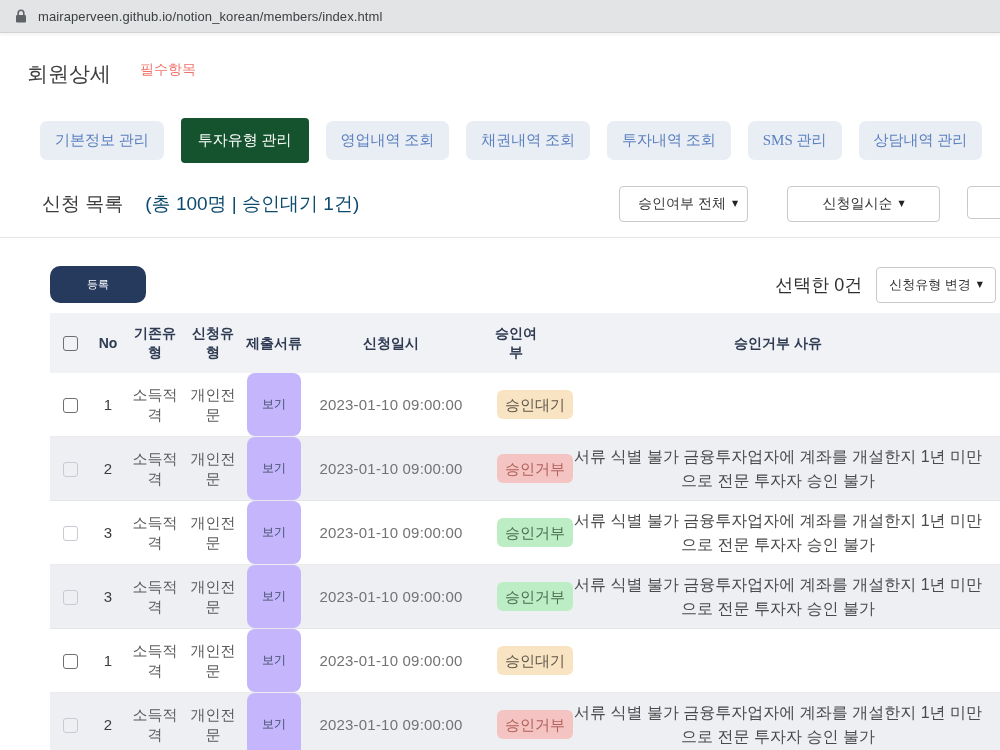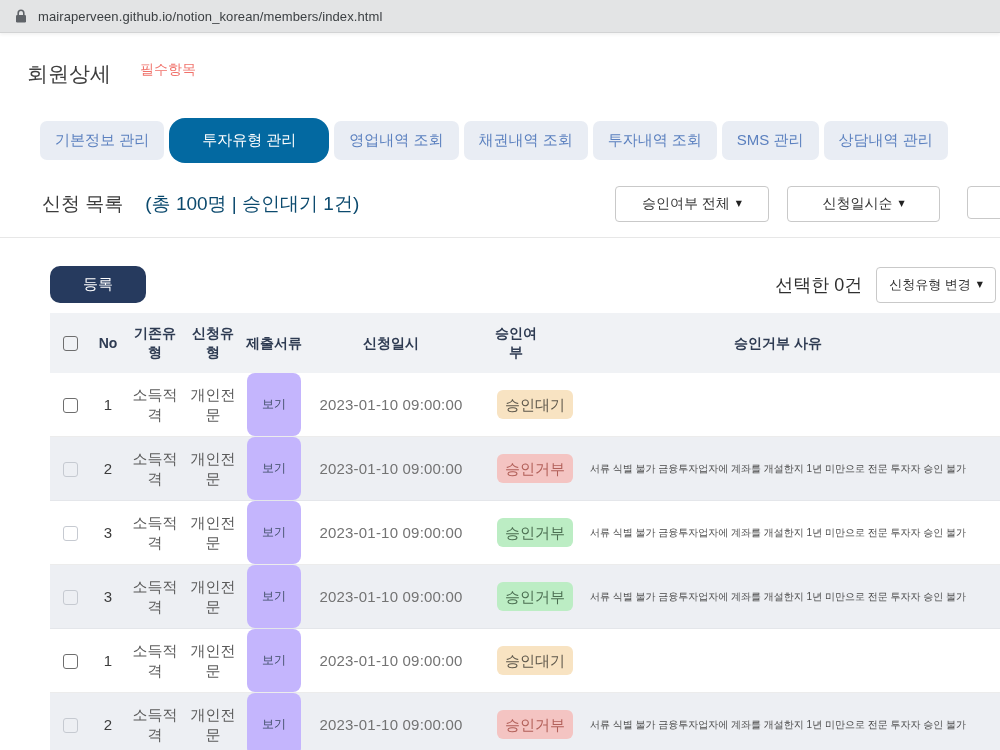--- a/index.html
+++ b/index.html
@@ -22,61 +22,61 @@
   }
   .urlbar .lock { width: 12px; height: 14px; flex: 0 0 auto; }
   .urlbar .url-text { font-size: 13px; color: #3c4043; letter-spacing: 0.1px; }
 
   
   .title-row { margin: 27px 0 0 27px; display: flex; align-items: flex-start; }
   .page-title { font-size: 21px; color: #3f3f3f; font-weight: 400; text-align: right; }
   .required-label { font-size: 14px; color: #f0716a; margin-left: 29px; margin-top: 1px; }
 
   
-  .tabs { margin: 30px 0 0 40px; display: flex; align-items: center; gap: 5px; }
+  .tabs { margin: 30px 0 0 40px; display: flex; align-items: center; gap: 17px; font-family: Liberation Serif, serif; }
   .tab {
     border: none; cursor: pointer;
     background: #e9edf4; color: #5b80bf;
     font-size: 15px; font-family: inherit;
     padding: 10px 15px; border-radius: 7px;
     white-space: nowrap; flex: 0 0 auto;
   }
   .tab-active {
-    background: #0369a1; color: #ffffff;
-    padding: 13px 33px; border-radius: 16px;
+    background: #14532d; color: #ffffff;
+    padding: 13px 17px; border-radius: 4px;
   }
 
   
   .heading-row {
     margin-top: 23px; padding-left: 42px;
     display: flex; align-items: center;
     position: relative; width: 1000px;
   }
   .list-title { font-size: 19px; color: #3c3c3c; }
   .list-summary { font-size: 19px; color: #0c4a6e; margin-left: 22px; }
   .outline-btn {
     background: #ffffff; border: 1px solid #c9c9c9; border-radius: 4px;
     font-family: inherit; font-size: 14px; color: #333333;
     padding: 8px 18px; cursor: pointer; white-space: nowrap;
   }
-  .filter-btn { margin-left: auto; width: 154px; }
-  .sort-btn { margin-left: 18px; width: 153px; margin-right: 60px; }
+  .filter-btn { margin-left: auto; width: 129px; }
+  .sort-btn { margin-left: 39px; width: 153px; margin-right: 60px; }
   .extra-btn { position: absolute; left: 967px; top: 0; width: 80px; height: 33px; }
   .caret { font-family: "DejaVu Sans", sans-serif; font-size: 8px; margin-left: 6px; vertical-align: 2px; color: #222; }
 
   .divider { margin-top: 15px; border-top: 1px solid #e7e7e7; width: 1000px; }
 
   
   .toolbar-row {
     margin: 28px 0 0 0; padding: 0 2px 0 50px;
     display: flex; align-items: center; width: 1000px;
   }
   .register-btn {
     background: #263a5e; color: #ffffff; border: none; cursor: pointer;
-    font-family: Liberation Mono, monospace; font-size: 15px;
+    font-family: Liberation Mono, monospace; font-size: 11px;
     width: 96px; height: 37px; border-radius: 10px;
   }
   .selected-count { margin-left: auto; font-size: 18px; color: #2f2f2f; }
   .change-status-btn { margin-left: 14px; margin-right: 2px; font-size: 13px; padding: 8px 12px; }
 
   
   table.app-table { margin: 10px 0 0 50px; border-collapse: collapse; table-layout: fixed; width: 950px; }
   .app-table thead th {
     background: #f0f2f5; height: 60px;
     font-size: 14px; font-weight: bold; color: #2e3b52;
@@ -84,21 +84,21 @@
   }
   .app-table thead th .th-pad { display: inline-block; padding: 0 3px; }
   .app-table td {
     height: 58px; text-align: center; vertical-align: middle;
     font-size: 15px; color: #5a5a5a; line-height: 1.3;
     border-bottom: 1px solid #ececec;
   }
   .app-table tr.alt td { background: #edeff3; border-bottom: 1px solid #e4e6ea; }
   td.cell-no { color: #3c3c3c; }
   td.cell-date { color: #737373; white-space: nowrap; letter-spacing: 0.2px; }
-  td.cell-reason { font-size: 10px; color: #4a4a4a; line-height: 1.5; padding: 0 12px; }
+  td.cell-reason { font-size: 16px; color: #4a4a4a; line-height: 1.5; padding: 0 12px; }
 
   input[type="checkbox"] {
     appearance: none; -webkit-appearance: none;
     width: 15px; height: 15px;
     border: 1.6px solid #6e6e6e; border-radius: 3px;
     background: transparent; vertical-align: middle; cursor: pointer;
   }
   input[type="checkbox"].cb-light { border-color: #c6cad1; }
 
   .view-btn {

